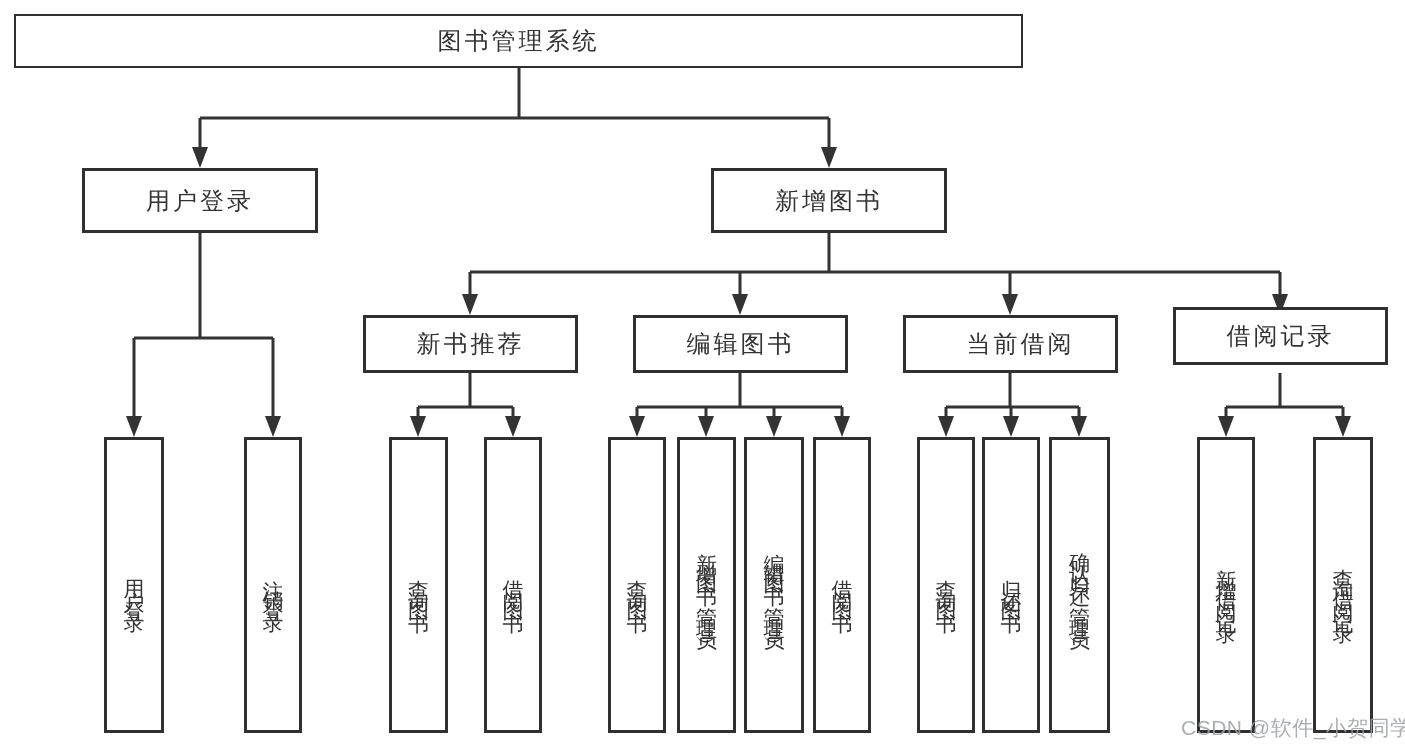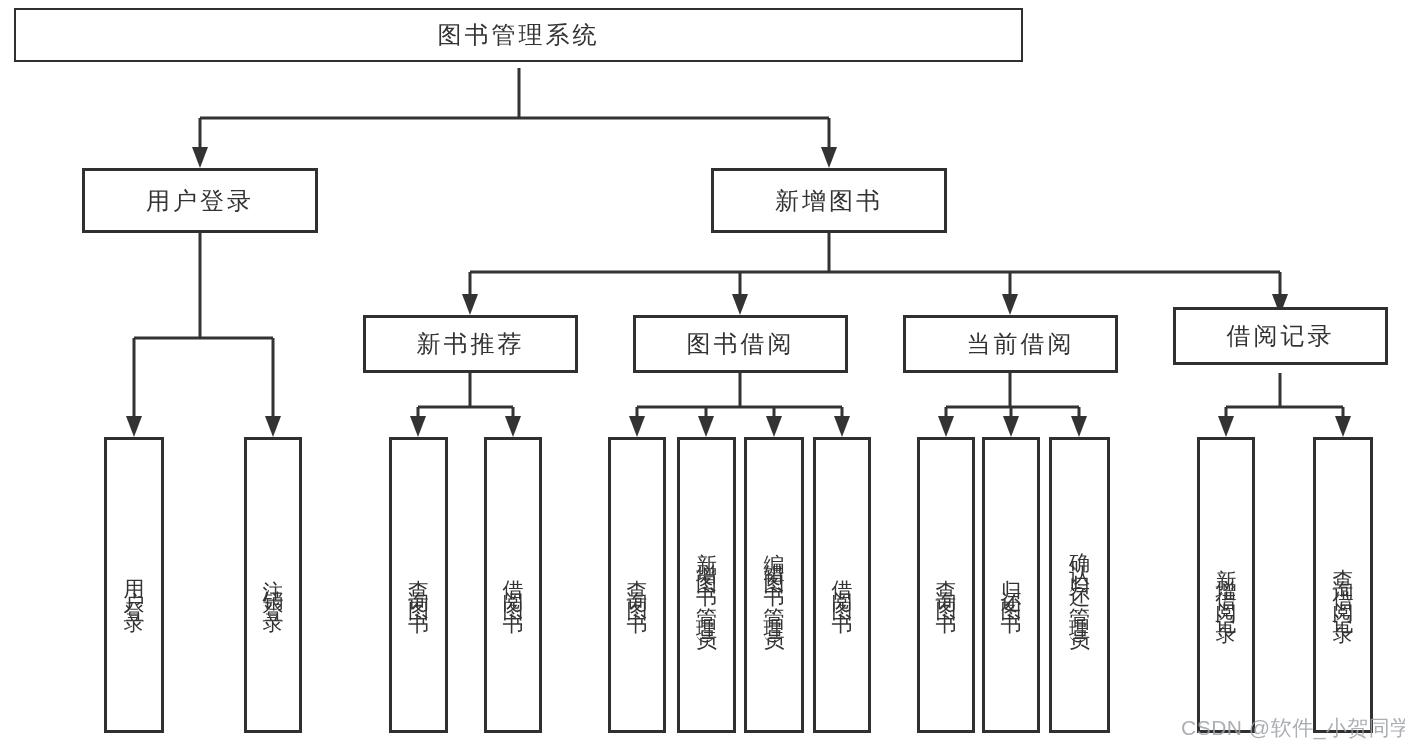--- a/index.html
+++ b/index.html
@@ -112,36 +112,36 @@
     <path d="M1010,373 V407 M946,407 H1079 M946,407 V419 M1011,407 V419 M1079,407 V419"></path>
     <polygon points="938,416 954,416 946,437"></polygon>
     <polygon points="1003,416 1019,416 1011,437"></polygon>
     <polygon points="1071,416 1087,416 1079,437"></polygon>
 
     <path d="M1280,373 V407 M1226,407 H1343 M1226,407 V419 M1343,407 V419"></path>
     <polygon points="1218,416 1234,416 1226,437"></polygon>
     <polygon points="1335,416 1351,416 1343,437"></polygon>
   </svg>
 
-  <div class="hbox root-box" style="left:14px; top:8px; width:1009px; height:54px;align-items:center;">
+  <div class="hbox root-box" style="left:14px; top:14px; width:1009px; height:54px;align-items:center;">
     <span>图书管理系统</span>
   </div>
 
   <div class="hbox" style="left:82px; top:168px; width:236px; height:65px;">
     <span>用户登录</span>
   </div>
   <div class="hbox" style="left:711px; top:168px; width:236px; height:65px;">
     <span>新增图书</span>
   </div>
 
   <div class="hbox" style="left:363px; top:315px; width:215px; height:58px;">
     <span>新书推荐</span>
   </div>
   <div class="hbox" style="left:633px; top:315px; width:215px; height:58px;">
-    <span>图书借阅</span>
+    <span>编辑图书</span>
   </div>
   <div class="hbox" style="left:903px; top:315px; width:215px; height:58px;padding-left:20px;">
     <span>当前借阅</span>
   </div>
   <div class="hbox" style="left:1173px; top:307px; width:215px; height:58px;">
     <span>借阅记录</span>
   </div>
 
   <div class="leaf" style="left:104px; width:60px;">
     <span>用户登录</span>

